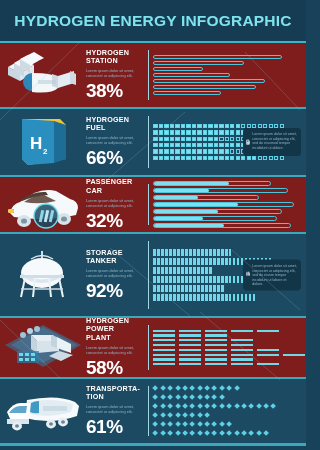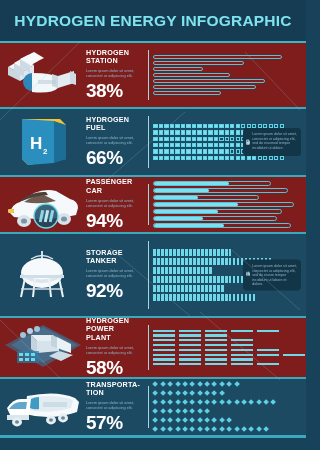--- a/index.html
+++ b/index.html
@@ -362,21 +362,21 @@
         <circle cx="44" cy="37" r="12" fill="none" stroke="#6fd8e9" stroke-width="1.4"></circle>
         <rect x="38" y="31" width="3" height="12" fill="#8fd6e8" transform="rotate(12 39 37)"></rect>
         <rect x="43" y="31" width="3" height="12" fill="#bde7f2" transform="rotate(12 44 37)"></rect>
         <rect x="48" y="31" width="3" height="12" fill="#8fd6e8" transform="rotate(12 49 37)"></rect>
       </svg>
     </div>
 
     <div class="label">
       <h3>PASSENGER CAR</h3>
       <p>Lorem ipsum dolor sit amet, consectet ur adipiscing elit.</p>
-      <div class="pct">94%</div>
+      <div class="pct">32%</div>
     </div>
 
     <div class="chart">
       <div class="axis"></div>
       <div class="chart-body">
         <div class="pbar" style="width:80%">
             <i style="width:65%"></i>
           </div>
         <div class="pbar" style="width:92%">
             <i style="width:41%"></i>
@@ -668,21 +668,21 @@
             <span class="dash"></span>
             <span class="dash"></span>
             <span class="dash"></span>
             <span class="dash"></span>
             <span class="dash"></span>
           </div>
         </div>
     </div>
   </div>
 
-  <div class="row alt" style="height:59px; border-bottom:3px solid #3aa9bd">
+  <div class="row alt" style="height:67px; border-bottom:3px solid #3aa9bd">
     <div class="illus">
       <svg width="84" height="50" viewBox="0 0 84 50">
         <path d="M26 14 q30 -6 48 2 l4 4 -2 10 q-26 9 -52 2 z" fill="#f6fafc"></path>
         <path d="M26 16 q26 -5 46 2 l-2 8 q-24 7 -46 1 z" fill="#e2ecf2"></path>
         <path d="M6 26 q6 -9 14 -9 l10 0 -2 16 -18 2 z" fill="#ffffff"></path>
         <path d="M8 27 q5 -7 11 -7 l7 0 -1 7 -17 0 z" fill="#5fa8cc"></path>
         <rect x="6" y="33" width="22" height="5" fill="#d9e6ed"></rect>
         <ellipse cx="16" cy="40" rx="5" ry="4.4" fill="#e7eff4"></ellipse>
         <ellipse cx="16" cy="40" rx="2" ry="1.8" fill="#6e8794"></ellipse>
         <ellipse cx="50" cy="38" rx="5" ry="4.4" fill="#e7eff4"></ellipse>
@@ -690,21 +690,21 @@
         <ellipse cx="62" cy="36" rx="5" ry="4.4" fill="#e7eff4"></ellipse>
         <ellipse cx="62" cy="36" rx="2" ry="1.8" fill="#6e8794"></ellipse>
         <path d="M30 17 q4 -2 8 -2 l0 12 q-5 1 -9 -1 z" fill="#3f9ac4"></path>
         <rect x="42" y="20" width="24" height="5" fill="#bfd3de" opacity=".6"></rect>
       </svg>
     </div>
 
     <div class="label">
       <h3>TRANSPORTA-TION</h3>
       <p>Lorem ipsum dolor sit amet, consectet ur adipiscing elit.</p>
-      <div class="pct">57%</div>
+      <div class="pct">61%</div>
     </div>
 
     <div class="chart">
       <div class="axis"></div>
       <div class="chart-body" id="dmgrid" style="gap:3px">
           <div class="dmrow">
             <span class="dm"></span>
             <span class="dm"></span>
             <span class="dm"></span>
             <span class="dm"></span>

